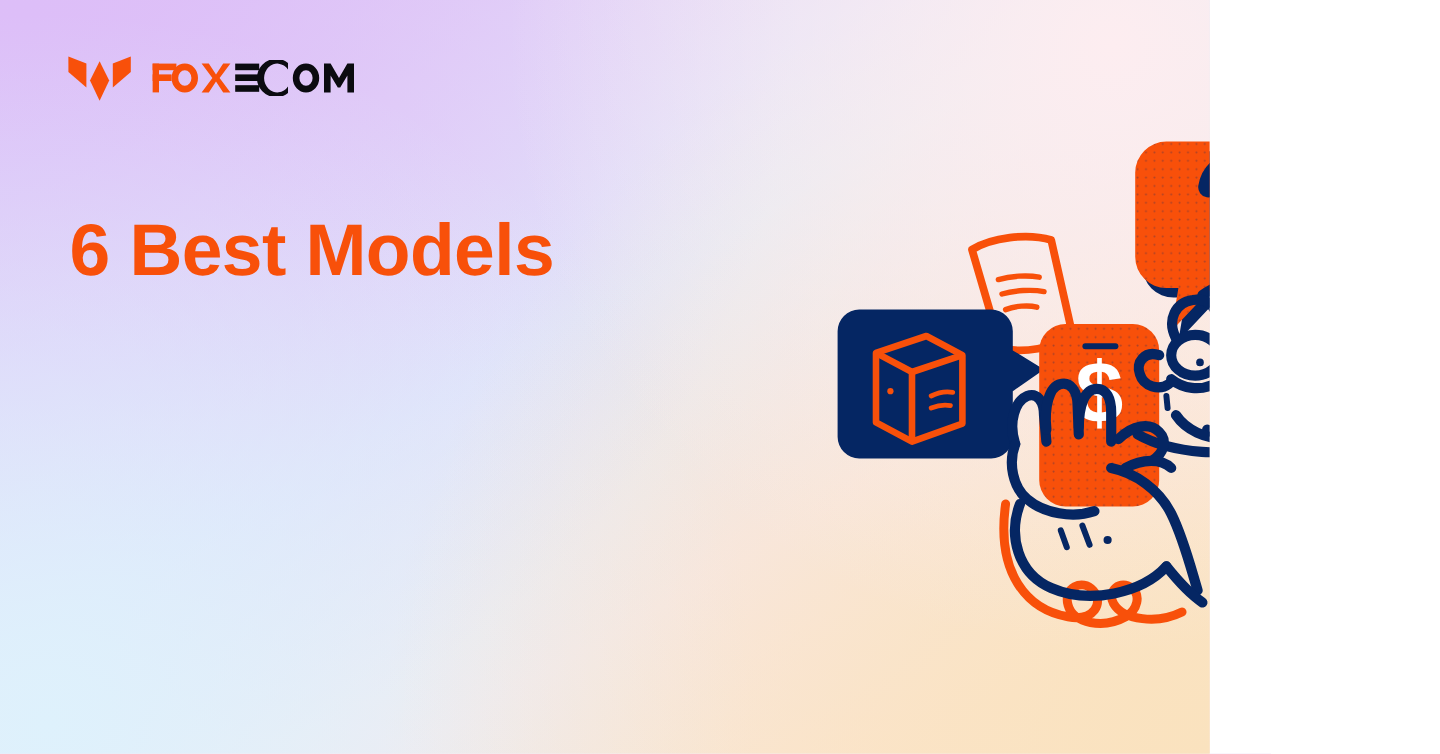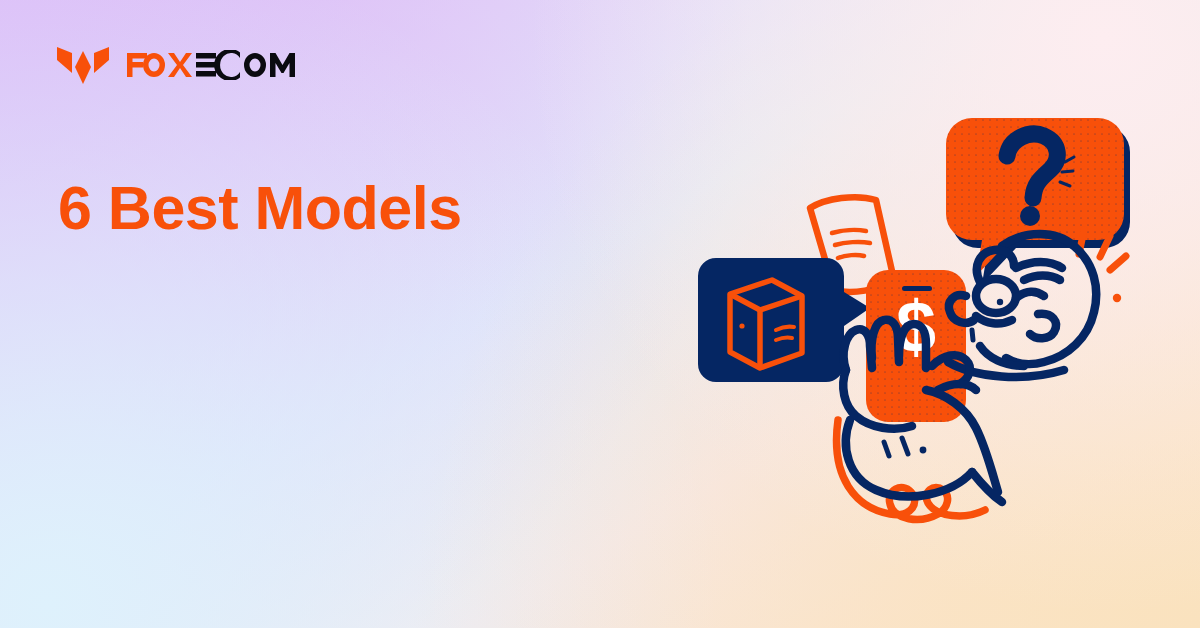--- a/index.html
+++ b/index.html
@@ -10,21 +10,21 @@
   body {
     width: 1200px;
     height: 628px;
     overflow: hidden;
     font-family: "Liberation Sans", sans-serif;
     background: #ffffff;
   }
 
   .cover {
     position: relative;
-    width: 1200px;
+    width: 1008px;
     height: 628px;
     overflow: hidden;
     background-color: #f3e6f7;
     background-image:
       radial-gradient(circle at 92% 6%,  rgba(253,237,240,1) 0%, rgba(253,237,240,0) 46%),
       radial-gradient(circle at 100% 100%, rgba(250,226,190,1) 0%, rgba(250,226,190,0) 58%),
       radial-gradient(circle at 4% 96%,  rgba(222,241,252,1) 0%, rgba(222,241,252,0) 52%),
       radial-gradient(circle at 2% 2%,   rgba(221,190,248,1) 0%, rgba(221,190,248,0) 55%),
       linear-gradient(150deg, #ddc0f6 0%, #e3d7f8 22%, #e2ecfa 45%, #f7e9ec 68%, #fbe6d2 88%, #fbe7cd 100%);
   }

